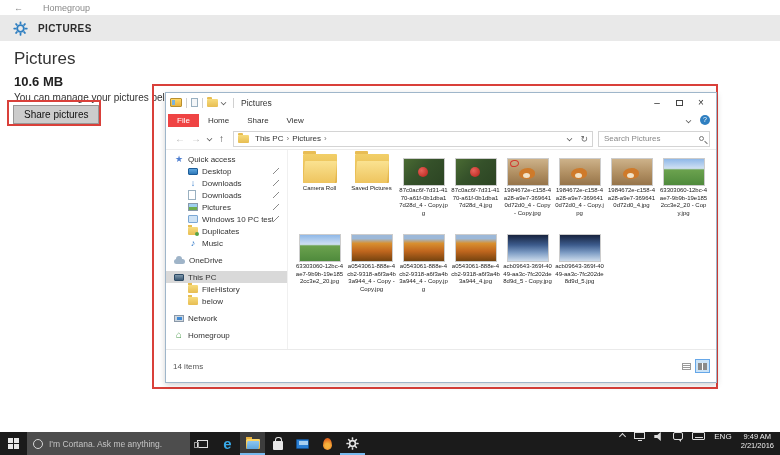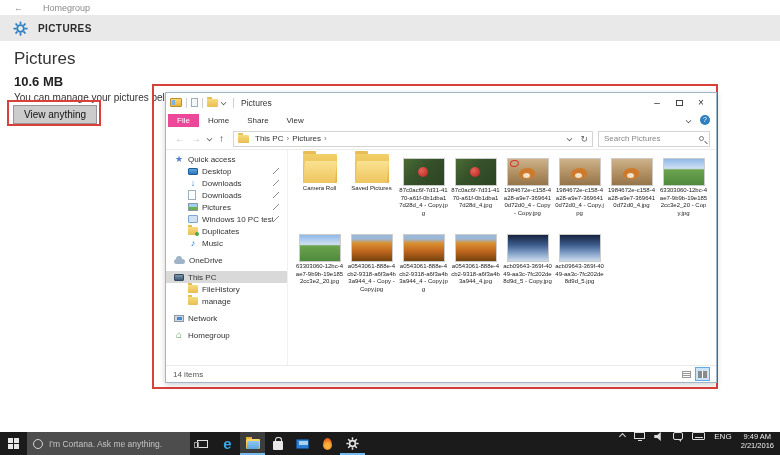--- a/index.html
+++ b/index.html
@@ -29,21 +29,21 @@
   .mini-explorer{width:12px;height:9px;background:linear-gradient(#ffd96a,#e9b23f);border:1px solid #b98f2e;border-radius:1px;position:relative;}
   .mini-explorer::after{content:"";position:absolute;left:1px;top:1px;width:3px;height:5px;background:#7ab3e0;}
   .cssdown{width:5px;height:5px;border-left:1px solid #555;border-bottom:1px solid #555;transform:rotate(-45deg) scale(.8);margin:0 3px;}
   .tb-title{margin-left:3px;}
   .win-controls{margin-left:auto;display:flex;align-items:center;}
   .win-controls>div{width:22px;height:17px;display:flex;align-items:center;justify-content:center;color:#333;font-size:10px;cursor:pointer;}
   .max-sq{width:7px;height:6px;border:1px solid #444;}
 
   .ribbonrow{height:16px;display:flex;align-items:center;font-size:8px;color:#333;padding-left:2px;}
   .rtab{padding:2px 9px;cursor:pointer;}
-  .rtab.active{background:#ec4899;color:#fff;}
+  .rtab.active{background:#ef4444;color:#fff;}
   .ribbon-right{margin-left:auto;display:flex;align-items:center;gap:6px;margin-right:6px;}
   .help-c{width:10px;height:10px;border-radius:50%;background:#2f7fc1;color:#fff;font-size:7px;line-height:10px;text-align:center;}
 
   .addrrow{height:22px;display:flex;align-items:center;padding:0 6px;border-bottom:1px solid #ececec;font-size:9px;}
   .nav-arrow{color:#b8b8b8;font-size:10px;margin:0 3px;}
   .nav-up{color:#444;font-size:10px;margin:0 4px;}
   .addr-field{flex:1;height:16px;border:1px solid #d4d4d4;display:flex;align-items:center;padding:0 4px;margin:0 5px;font-size:8px;color:#333;}
   .crumb{padding:0 2px;cursor:pointer;}
   .crumb-sep{color:#777;padding:0 1px;}
   .addr-right{margin-left:auto;display:flex;align-items:center;gap:5px;color:#666;font-size:9px;}
@@ -93,21 +93,21 @@
   .thumb-park{background:linear-gradient(135deg,#4a6b33,#35512a 45%,#2c4423);}
   .thumb-park::after{content:"";position:absolute;left:14px;top:8px;width:10px;height:10px;border-radius:50%;background:radial-gradient(circle at 35% 35%,#e8635a,#b51f17);}
   .thumb-fox{background:linear-gradient(180deg,#cdb28a,#b08f62 55%,#96744a);}
   .thumb-fox::before{content:"";position:absolute;left:11px;top:9px;width:16px;height:11px;border-radius:55% 45% 45% 45%;background:#cf7a2a;}
   .thumb-fox::after{content:"";position:absolute;left:15px;top:14px;width:7px;height:5px;border-radius:50%;background:#f2e3c8;}
   .mark{position:absolute;left:2px;top:1px;width:9px;height:7px;border:1.5px solid #d23a30;border-radius:50%;transform:rotate(-12deg);}
   .thumb-meadow{background:linear-gradient(180deg,#8fb8e8,#cfe0f2 36%,#6ba24e 42%,#4f8a3c);}
   .thumb-autumn{background:linear-gradient(180deg,#9cb8d8 0%,#9cb8d8 14%,#d89030 32%,#c0661e 62%,#74430f);}
   .thumb-earth{background:linear-gradient(180deg,#17233e,#3c5b8c 38%,#7d9cc4 68%,#cddcec);}
 
-  .statusbar{height:17px;border-top:1px solid #eaeaea;display:flex;align-items:center;font-size:8px;color:#555;padding:0 7px;}
+  .statusbar{height:33px;border-top:1px solid #eaeaea;display:flex;align-items:center;font-size:8px;color:#555;padding:0 7px;}
   .view-toggles{margin-left:auto;display:flex;gap:3px;}
   .vt{width:13px;height:12px;display:flex;align-items:center;justify-content:center;cursor:pointer;}
   .vt-lines{width:9px;height:7px;border:1px solid #9a9a9a;background:repeating-linear-gradient(#fff 0 1px,#9a9a9a 1px 2px);}
   .vt.active{background:#cbe3f7;outline:1px solid #66a7e8;}
   .vt-boxes{width:9px;height:7px;background:linear-gradient(90deg,#8a8a8a 0 4px,#fff 4px 5px,#8a8a8a 5px 9px);}
 
   
   #taskbar{position:absolute;left:0;top:432px;width:780px;height:23px;background:#1b1b1b;display:flex;align-items:stretch;}
   .tb-start{width:27px;display:flex;align-items:center;justify-content:center;cursor:pointer;}
   .winlogo{display:grid;grid-template-columns:5px 5px;grid-template-rows:5px 5px;gap:1px;}
@@ -165,21 +165,21 @@
         <rect x="10.6" y="0.6" width="2.8" height="4.6" rx="1" transform="rotate(225 12 12)"></rect>
         <rect x="10.6" y="0.6" width="2.8" height="4.6" rx="1" transform="rotate(270 12 12)"></rect>
         <rect x="10.6" y="0.6" width="2.8" height="4.6" rx="1" transform="rotate(315 12 12)"></rect>
       </g>
     </svg>
     <span class="hdr">PICTURES</span>
   </div>
   <div class="st-title">Pictures</div>
   <div class="st-size">10.6 MB</div>
   <div class="st-desc">You can manage your pictures below.</div>
-  <button class="st-btn">View anything</button>
+  <button class="st-btn">Share pictures</button>
   <div class="annotation-box" id="anno-btn" style="border-color: rgb(217, 64, 58);"></div>
   <div class="annotation-box" id="anno-win" style="border-color: rgb(217, 64, 58);"></div>
 
   <div id="explorer">
     <div class="titlebar">
       <span class="mini-explorer"></span>
       <span class="qat-sep"></span>
       <span class="mini-doc"></span>
       <span class="qat-sep"></span>
       <span class="mini-folder"></span>
@@ -278,21 +278,21 @@
           <div class="sb-row lvl0 selected gap">
             <span class="sbi sbi-pc"></span>
             <span class="sb-label">This PC</span>
           </div>
           <div class="sb-row lvl1">
             <span class="sbi sbi-folder"></span>
             <span class="sb-label">FileHistory</span>
           </div>
           <div class="sb-row lvl1">
             <span class="sbi sbi-folder"></span>
-            <span class="sb-label">manage</span>
+            <span class="sb-label">below</span>
           </div>
           <div class="sb-row lvl0 gap">
             <span class="sbi sbi-network"></span>
             <span class="sb-label">Network</span>
           </div>
           <div class="sb-row lvl0 gap">
             <span class="sbi sbi-homegroup">⌂</span>
             <span class="sb-label">Homegroup</span>
           </div>
         </div>

